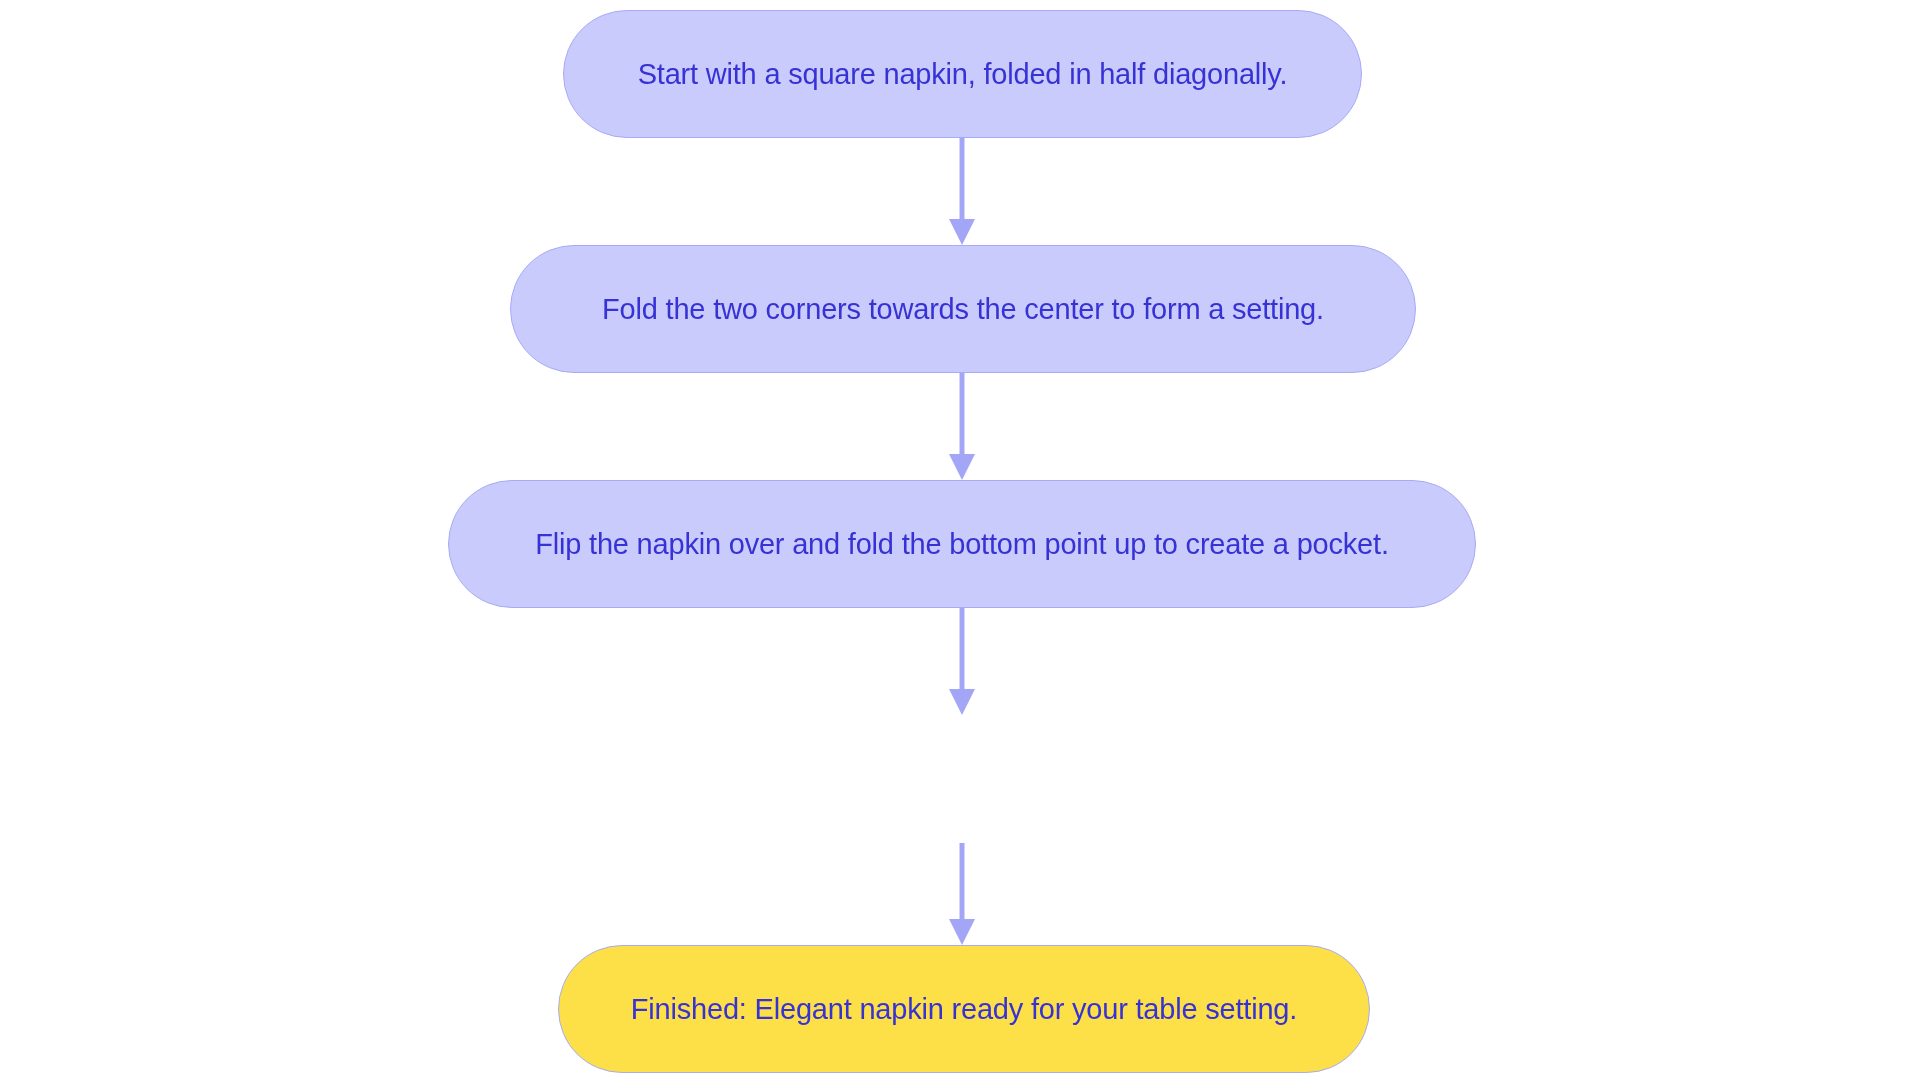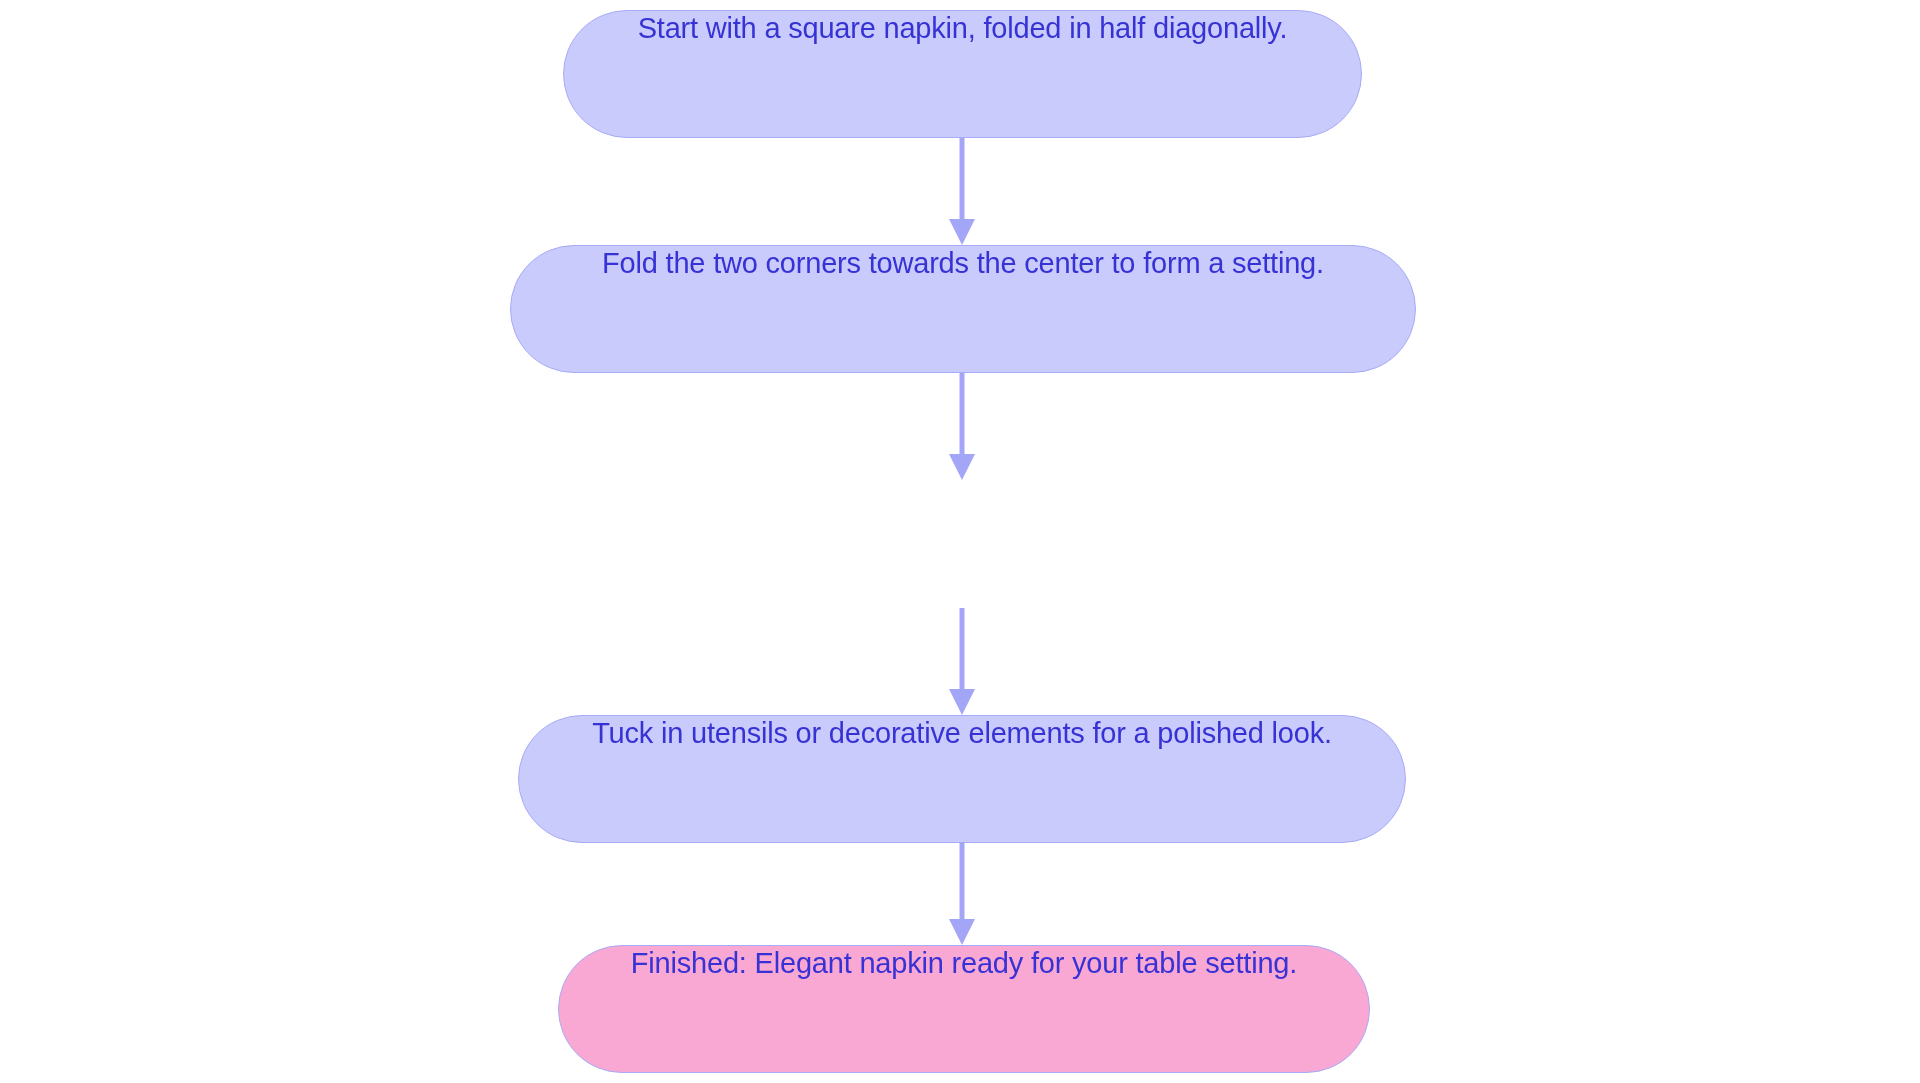--- a/index.html
+++ b/index.html
@@ -38,20 +38,21 @@
     left: 0;
     top: 0;
     width: 1920px;
     height: 1083px;
   }
 
   .flow-node {
     position: absolute;
     box-sizing: border-box;
     display: flex;
+    align-items: center;
     justify-content: center;
     height: 128px;
     border-radius: 64px;
     background: #c9cbfd;
     border: 1.6px solid #a8abf5;
   }
 
   .flow-node-label {
     color: #3732d4;
     font-family: "Liberation Sans", sans-serif;
@@ -89,21 +90,21 @@
       </g>
   </svg>
 
   <div id="node-layer">
       <div class="flow-node" style="left: 563px; top: 10px; width: 799px; height: 128px; border-radius: 64px; background: rgb(201, 203, 253); border-color: rgb(168, 171, 245);">
         <span class="flow-node-label" style="color: rgb(55, 50, 212);">Start with a square napkin, folded in half diagonally.</span>
       </div>
       <div class="flow-node" style="left: 510px; top: 245px; width: 906px; height: 128px; border-radius: 64px; background: rgb(201, 203, 253); border-color: rgb(168, 171, 245);">
         <span class="flow-node-label" style="color: rgb(55, 50, 212);">Fold the two corners towards the center to form a setting.</span>
       </div>
-      <div class="flow-node" style="left: 518px; top: 715px; width: 888px; height: 128px; border-radius: 64px; background: rgb(201, 203, 253); border-color: rgb(168, 171, 245);">
-        <span class="flow-node-label" style="color: rgb(55, 50, 212);">Tuck in utensils or decorative elements for a polished look.</span>
+      <div class="flow-node" style="left: 448px; top: 480px; width: 1028px; height: 128px; border-radius: 64px; background: rgb(201, 203, 253); border-color: rgb(168, 171, 245);">
+        <span class="flow-node-label" style="color: rgb(55, 50, 212);">Flip the napkin over and fold the bottom point up to create a pocket.</span>
       </div>
-      <div class="flow-node" style="left: 558px; top: 945px; width: 812px; height: 128px; border-radius: 64px; background: #f9a8d4; border-color: rgb(168, 171, 245);">
+      <div class="flow-node" style="left: 558px; top: 945px; width: 812px; height: 128px; border-radius: 64px; background: #fde047; border-color: rgb(168, 171, 245);">
         <span class="flow-node-label" style="color: rgb(55, 50, 212);">Finished: Elegant napkin ready for your table setting.</span>
       </div>
     </div>
 
 </div>
 
 </body></html>

